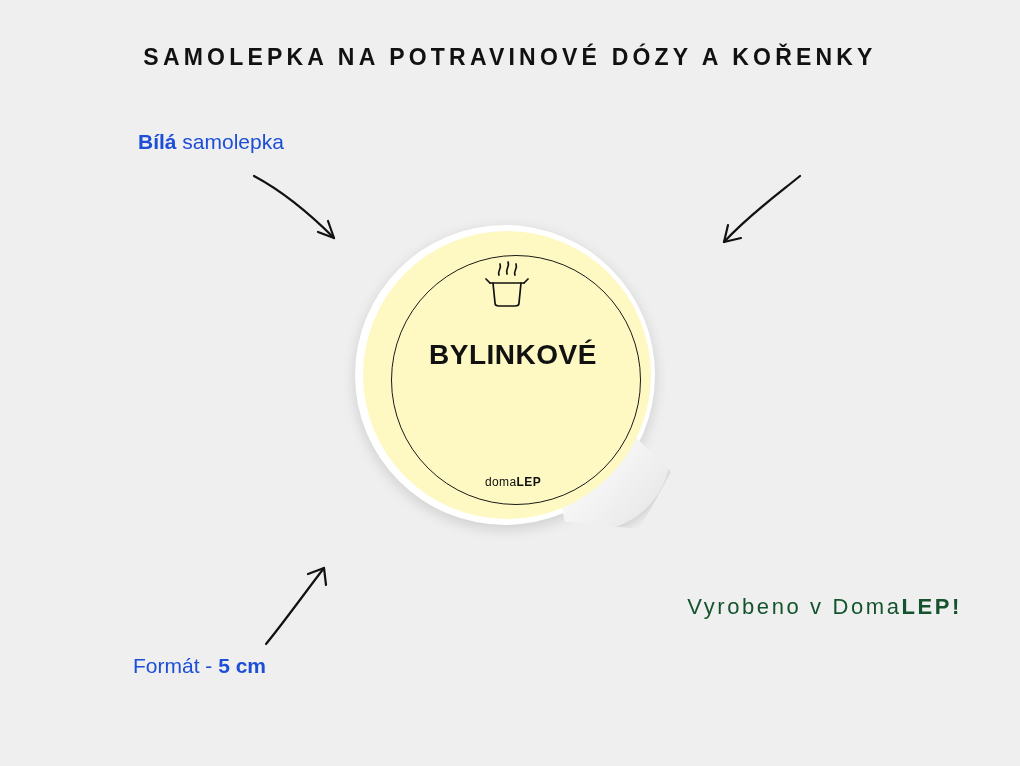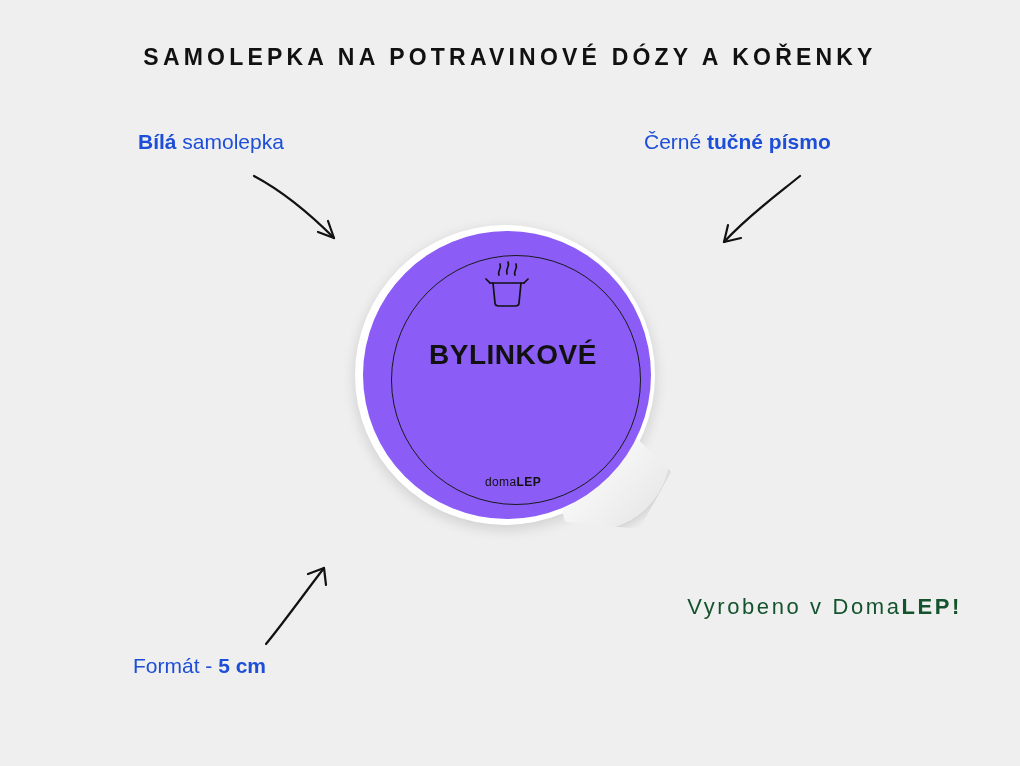--- a/index.html
+++ b/index.html
@@ -90,21 +90,21 @@
   }
 
   
   .sticker-face {
     position: absolute;
     left: 8px;
     top: 6px;
     width: 288px;
     height: 288px;
     border-radius: 50%;
-    background: #8b5cf6;
+    background: #fef9c3;
   }
 
   
   .sticker-ring {
     position: absolute;
     left: 28px;
     top: 24px;
     width: 250px;
     height: 250px;
     border-radius: 50%;
@@ -166,23 +166,20 @@
 
   <div class="annot" id="annot-white">
     <span class="b">Bílá</span><span> samolepka</span>
   </div>
 
   <svg class="arrow" style="left:250px; top:170px;" width="110" height="90" viewBox="0 0 110 90">
     <path d="M4 6 C 34 22, 62 46, 84 68" stroke="#111111" stroke-width="2.2" fill="none" stroke-linecap="round"></path>
     <path d="M84 68 L 68 62 M84 68 L 78 51" stroke="#111111" stroke-width="2.2" fill="none" stroke-linecap="round"></path>
   </svg>
 
-  <div class="annot" id="annot-black">
-    <span>Černé </span><span class="b">tučné písmo</span>
-  </div>
 
   <svg class="arrow" style="left:700px; top:170px;" width="110" height="90" viewBox="0 0 110 90">
     <path d="M100 6 C 78 24, 50 44, 24 72" stroke="#111111" stroke-width="2.2" fill="none" stroke-linecap="round"></path>
     <path d="M24 72 L 28 55 M24 72 L 41 68" stroke="#111111" stroke-width="2.2" fill="none" stroke-linecap="round"></path>
   </svg>
 
   <div class="sticker-wrap">
     <div class="sticker-backing"></div>
     <div class="peel"></div>
     <div class="sticker-face">

